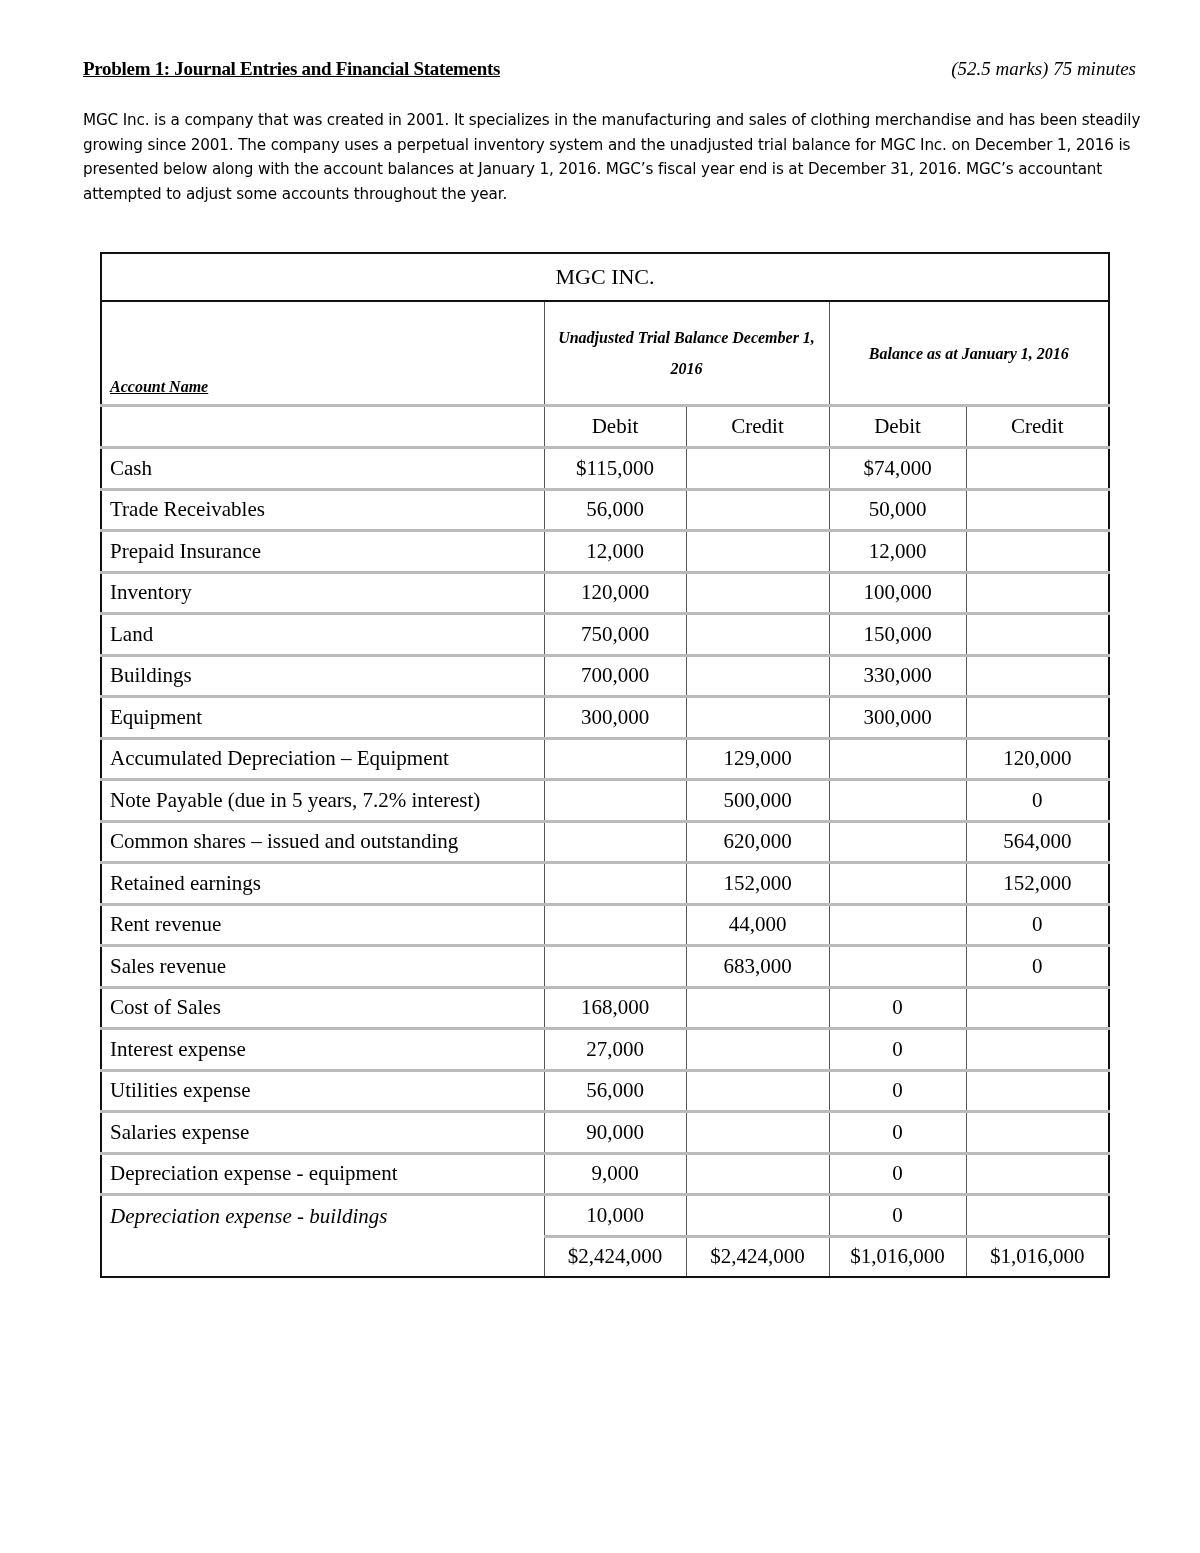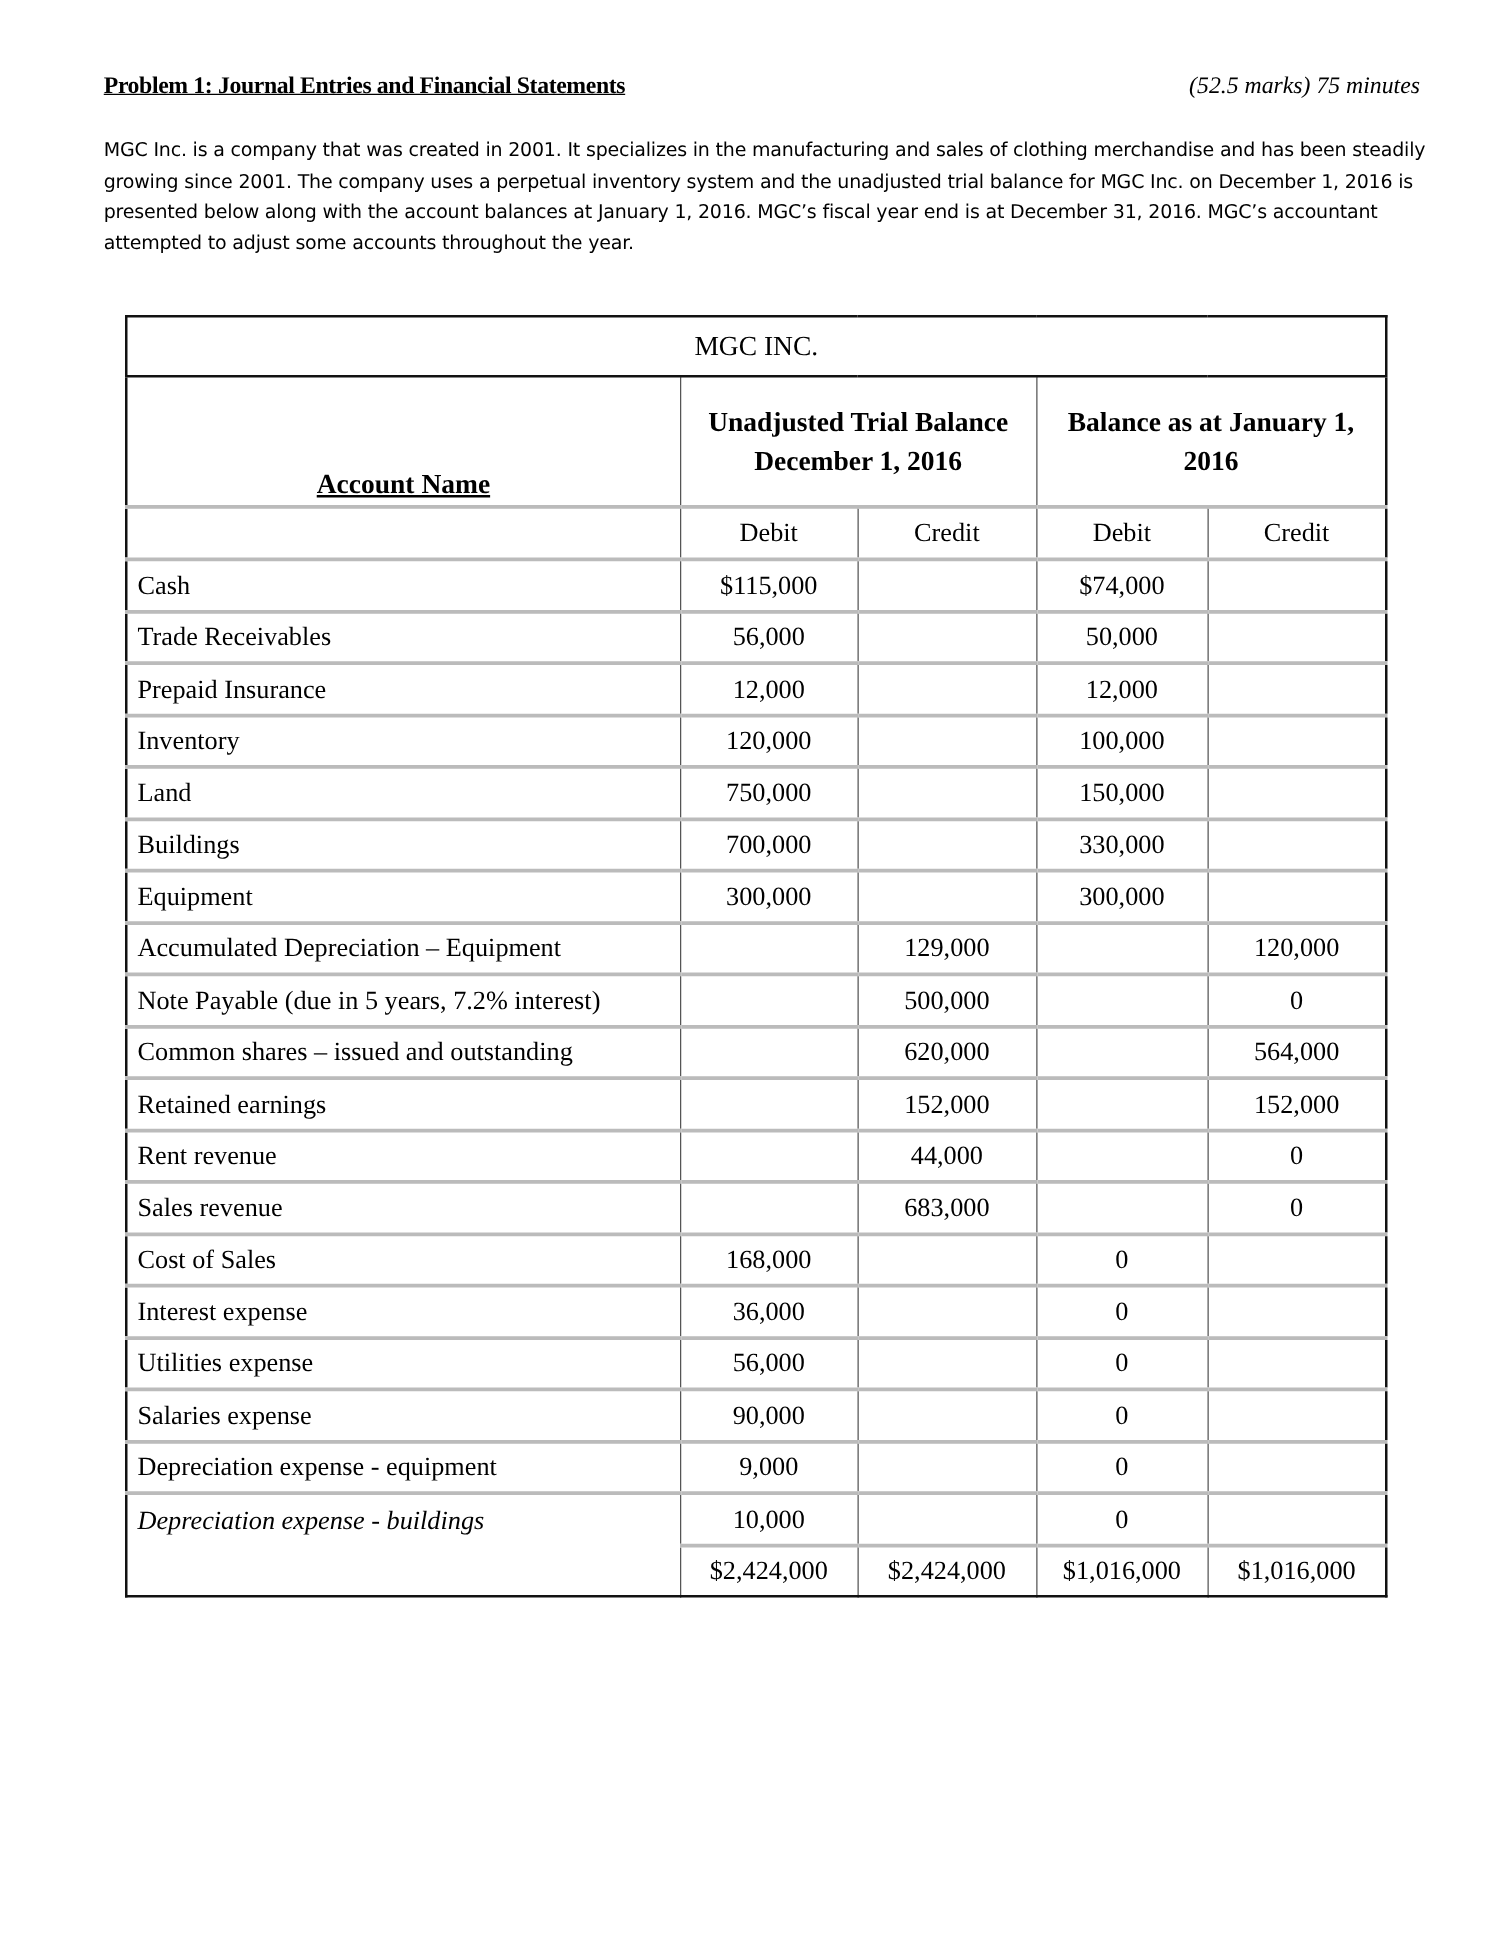--- a/index.html
+++ b/index.html
@@ -5,22 +5,22 @@
   html, body { margin:0; padding:0; background:#ffffff; }
   body { width:1200px; height:1553px; position:relative; overflow:hidden; color:#000; }
   .header-line { position:absolute; left:83px; top:58px; width:1055px; height:26px; }
   .problem-title { position:absolute; left:0; top:0; font-family:"Liberation Serif", serif; font-size:19px; font-weight:bold; text-decoration:underline; letter-spacing:-0.3px; }
   .marks { position:absolute; right:2px; top:0; font-family:"Liberation Serif", serif; font-size:19px; font-style:italic; }
   .intro { position:absolute; left:83px; top:108px; width:1070px; font-family:"DejaVu Sans", sans-serif; font-size:15.2px; line-height:24.5px; letter-spacing:-0.15px; }
   table.tb { position:absolute; left:100px; top:252px; width:1008px; border-collapse:collapse; font-family:"Liberation Serif", serif; font-size:21px; border:2px solid #111; table-layout:fixed; }
   table.tb td { padding:0 8px; height:38.5px; border-left:1px solid #555; border-right:1px solid #555; border-bottom:3px solid #bbb; vertical-align:middle; }
   table.tb td.num { text-align:center; }
   .title-row td { height:46px !important; text-align:center; font-weight:normal; font-size:22px; border-bottom:2px solid #111 !important; }
-  .group-row td { height:100px !important; font-weight:bold; font-size:22px; text-align:center; line-height:31px; }
-  .group-row td.acct-head { text-align:center; vertical-align:bottom; padding-bottom:2px; }
+  .group-row td { height:100px !important; font-weight:bold; font-size:16px; text-align:center; line-height:31px;font-style:italic; }
+  .group-row td.acct-head { text-align:left; vertical-align:bottom; padding-bottom:2px; }
   .acct-head span { text-decoration:underline; }
   .dc-row td { text-align:center; height:39px !important; }
   .total-row td { border-bottom:none !important; }
   .total-row td.num { border-top:1px solid #111; }
   .nobottom { border-bottom:none !important;font-style:italic; }
 </style>
 </head>
 <body>
 
 <div class="header-line">
@@ -147,21 +147,21 @@
       </tr>
       <tr>
         <td>Cost of Sales</td>
         <td class="num">168,000</td>
         <td class="num"></td>
         <td class="num">0</td>
         <td class="num"></td>
       </tr>
       <tr>
         <td>Interest expense</td>
-        <td class="num">36,000</td>
+        <td class="num">27,000</td>
         <td class="num"></td>
         <td class="num">0</td>
         <td class="num"></td>
       </tr>
       <tr>
         <td>Utilities expense</td>
         <td class="num">56,000</td>
         <td class="num"></td>
         <td class="num">0</td>
         <td class="num"></td>

